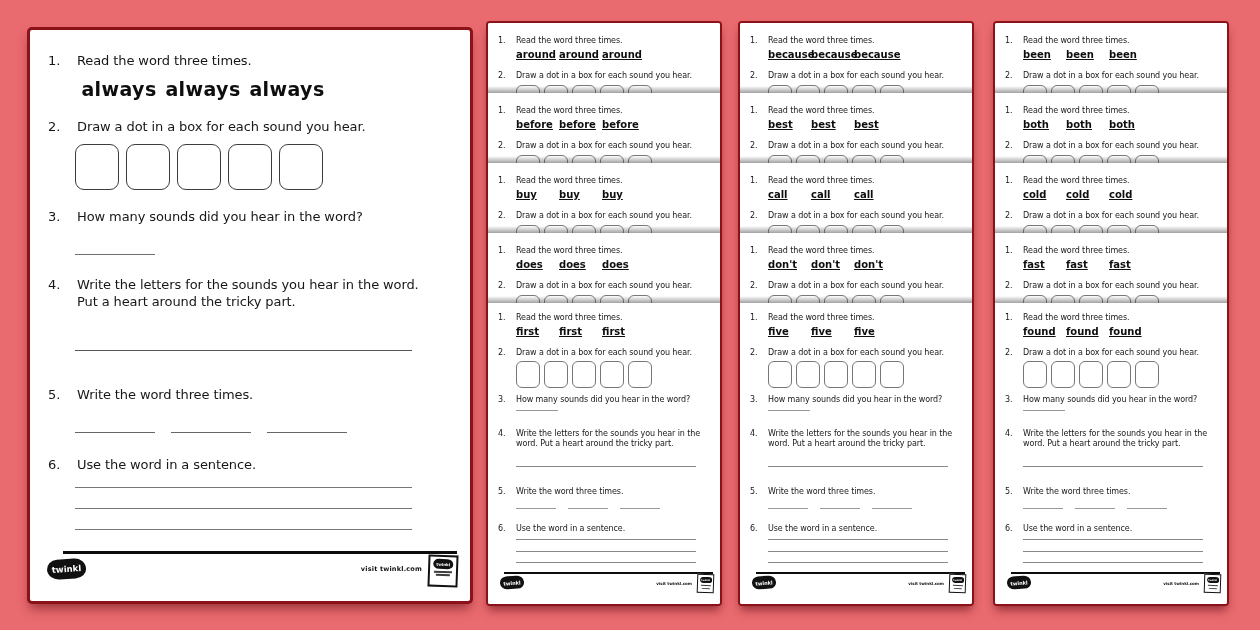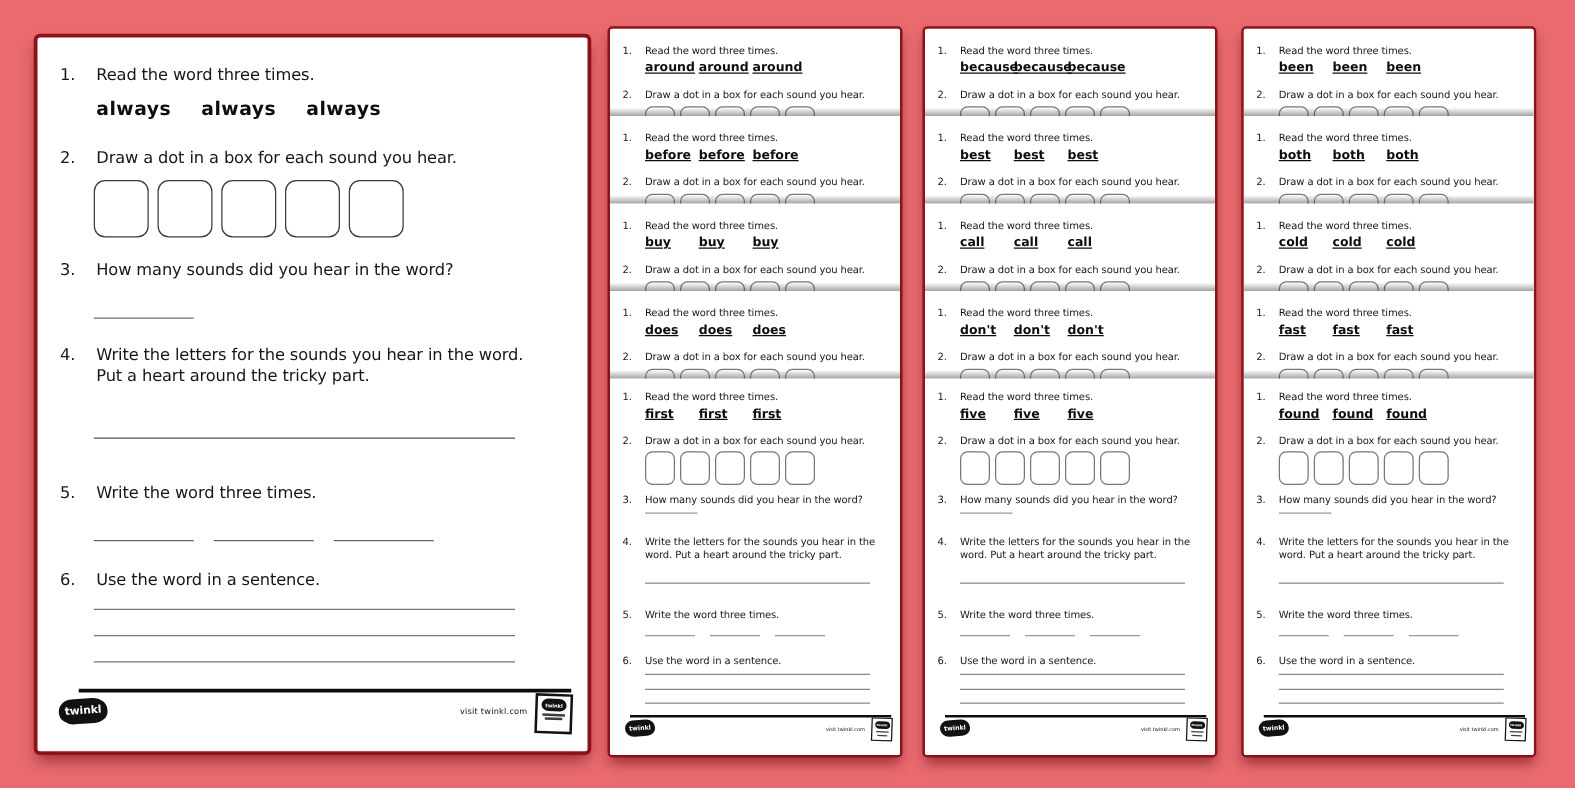--- a/index.html
+++ b/index.html
@@ -16,40 +16,40 @@
   .page{position:absolute;background:#fff;border-radius:2px;
         box-shadow:0 0 0 3px var(--page-border), 0 7px 12px rgba(80,0,8,.55);}
 
   
   .large{left:30px;top:30px;width:440px;height:571px;}
   .L-row{position:absolute;left:18px;right:16px;display:flex;align-items:flex-start;
          font-size:13px;color:var(--ink);letter-spacing:-.1px;line-height:17px;}
   .L-num{width:29px;flex:none;}
   .L-text{max-width:345px;}
   #L1{top:22px}#L2{top:88px}#L3{top:178px}#L4{top:246px}#L5{top:356px}#L6{top:426px}
-  .L-words{position:absolute;left:47px;top:48px;font-size:15px;font-weight:bold;
-           color:#0e0e0e;letter-spacing:.4px;}
+  .L-words{position:absolute;left:47px;top:48px;font-size:19px;font-weight:bold;
+           color:#0e0e0e;letter-spacing:.4px;text-align:center;}
   .L-words .w{display:inline-block;width:84px;}
   .L-boxes{position:absolute;left:45px;top:114px;display:flex;gap:7px;}
   .L-box{width:44px;height:46px;border:1.5px solid #3c3c3c;border-radius:9px;background:#fff;}
   .L-line{position:absolute;left:45px;border-bottom:1.6px solid #6e6e6e;}
   #Lline3{top:224px;width:80px;}
   #Lline4{top:320px;width:337px;border-color:#555;}
   .L-lines5{position:absolute;left:45px;top:400px;display:flex;gap:16px;}
   .L-lines5 span{width:80px;border-bottom:1.6px solid #666;height:3px;}
   .L-l6{position:absolute;left:45px;width:337px;border-bottom:1.4px solid #777;}
   #Ll6a{top:457px}#Ll6b{top:478px}#Ll6c{top:499px}
   .L-footer-line{position:absolute;left:33px;right:13px;top:521px;border-top:3px solid #0c0c0c;}
 
   .logo-cloud{position:absolute;background:#111;display:flex;align-items:center;justify-content:center;
               border-radius:52% 58% 55% 60% / 95% 100% 85% 100%;}
   .logo-cloud i{color:#fff;font-style:normal;font-weight:bold;}
   .L-logo{left:17px;top:529px;width:39px;height:20px;transform:rotate(-4deg);}
   .L-logo i{font-size:8.5px;}
-  .visit{position:absolute;font-weight:normal;color:#111;}
+  .visit{position:absolute;font-weight:bold;color:#111;}
   .L-visit{right:48px;top:535px;font-size:6.5px;letter-spacing:.2px;}
   .badge{position:absolute;border:2px solid #111;background:#fff;display:flex;flex-direction:column;
          align-items:center;padding-top:2px;gap:1.5px;transform:rotate(2deg);}
   .L-badge{right:12px;top:525px;width:30px;height:32px;}
   .badge .b-cloud{background:#111;border-radius:50% 55% 50% 55%/90% 95% 80% 95%;
                   display:flex;align-items:center;justify-content:center;color:#fff;font-weight:bold;}
   .L-badge .b-cloud{width:20px;height:10px;font-size:4px;}
   .badge .b-bar{background:#3d3d3d;}
   .L-badge .b-bar{width:18px;height:2px;}
   .L-badge .b-bar+.b-bar{width:14px;}

